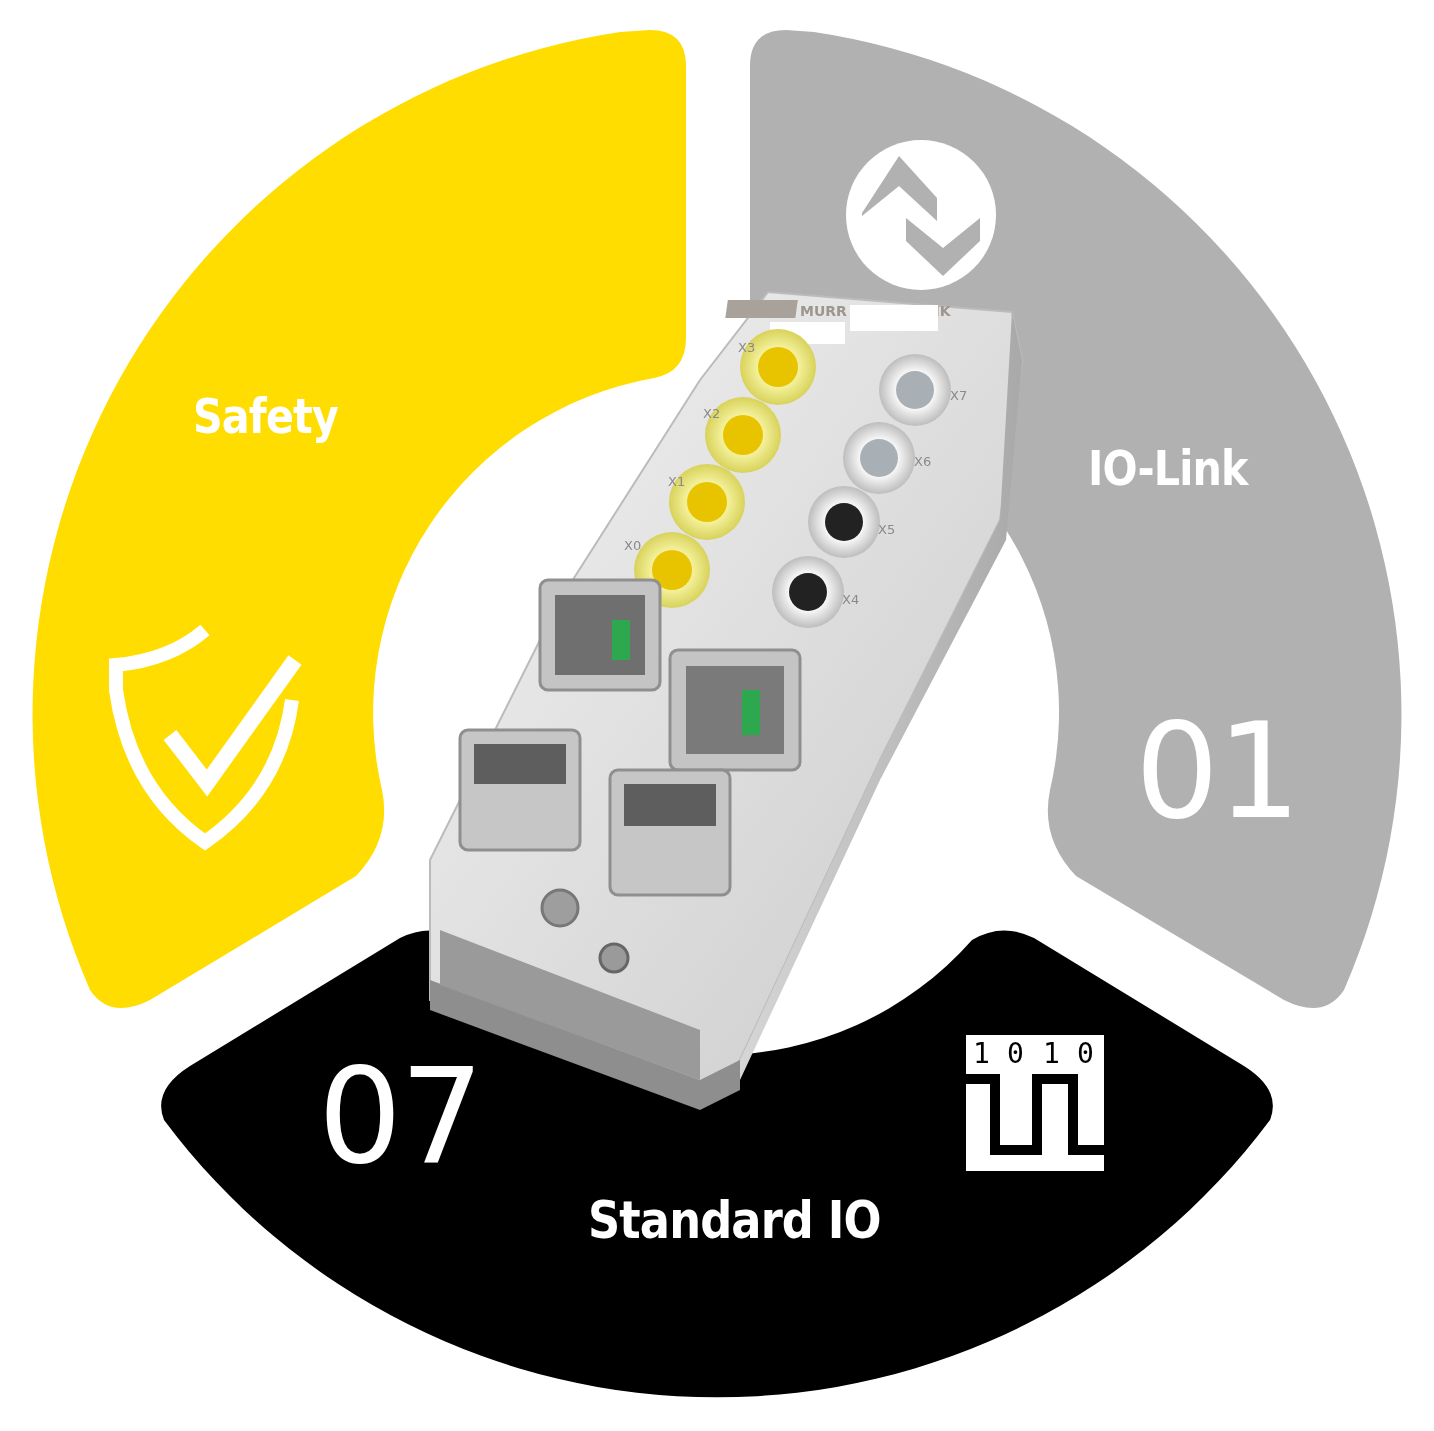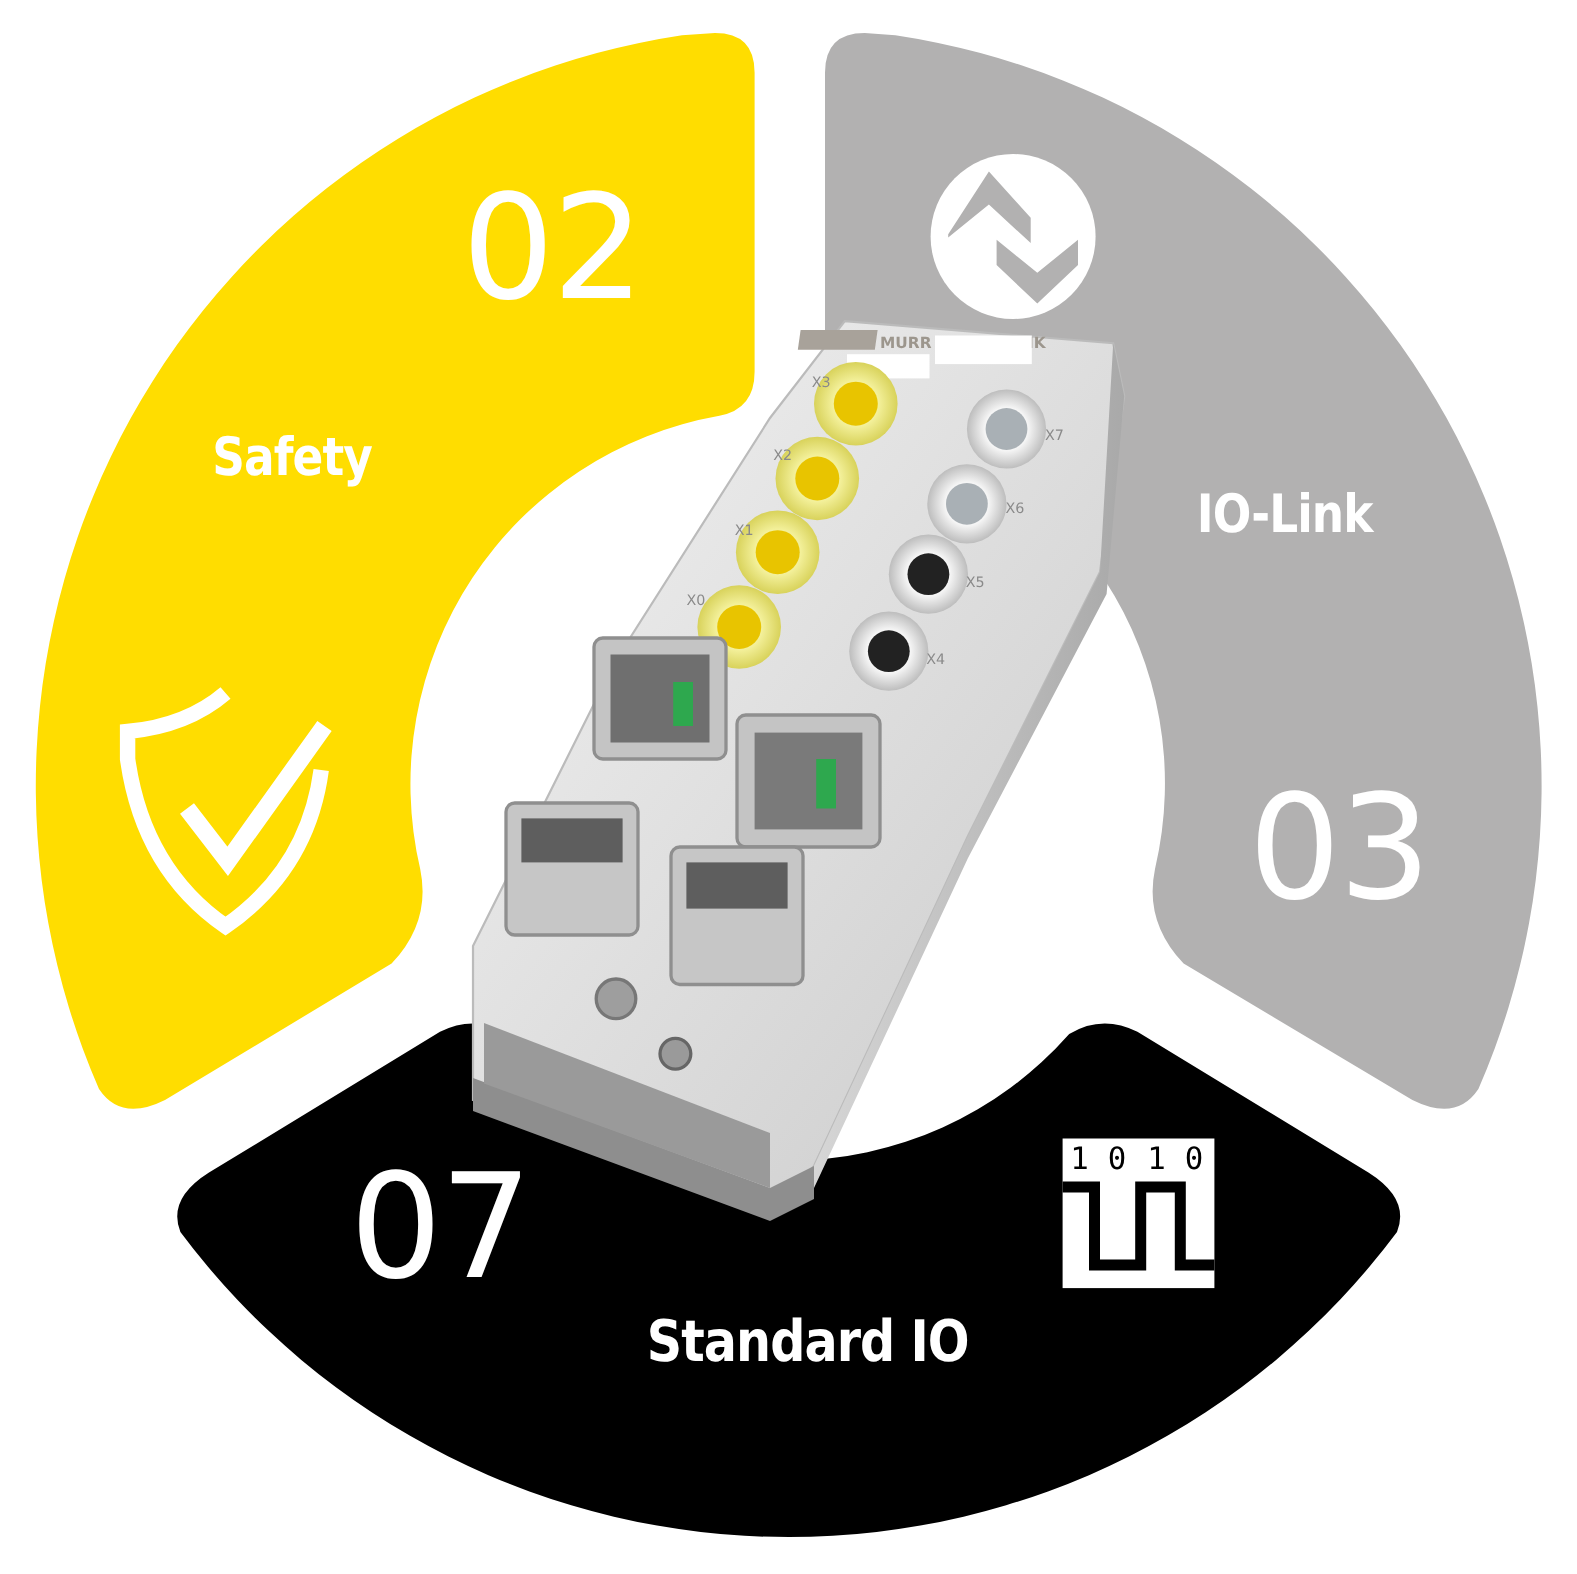--- a/index.html
+++ b/index.html
@@ -144,21 +144,20 @@
       <rect x="742" y="690" width="18" height="45" fill="#2ea84e"></rect>
       <rect x="460" y="730" width="120" height="120" rx="8" fill="#c6c6c6" stroke="#8f8f8f" stroke-width="3"></rect>
       <rect x="474" y="744" width="92" height="40" fill="#5e5e5e"></rect>
       <rect x="610" y="770" width="120" height="125" rx="8" fill="#c6c6c6" stroke="#8f8f8f" stroke-width="3"></rect>
       <rect x="624" y="784" width="92" height="42" fill="#5e5e5e"></rect>
       <circle cx="560" cy="908" r="18" fill="#9e9e9e" stroke="#777" stroke-width="3"></circle>
       <circle cx="614" cy="958" r="14" fill="#9a9a9a" stroke="#666" stroke-width="3"></circle>
     </g>
   </svg>
 
-  <div class="num" style="left:420px; top:160px; font-size:132px;">02</div>
-  <div class="num" style="left:1135px; top:705px; font-size:132px;">03</div>
+  <div class="num" style="left:1135px; top:705px; font-size:132px;">01</div>
   <div class="num" style="left:318px; top:1050px; font-size:132px;">07</div>
 
   <div class="lbl" style="left:193px; top:392px; font-size:48px;">Safety</div>
   <div class="lbl" style="left:1088px; top:444px; font-size:48px;">IO-Link</div>
   <div class="lbl" style="left:588px; top:1194px; font-size:52px;">Standard IO</div>
 
 </div>
 
 </body></html>

